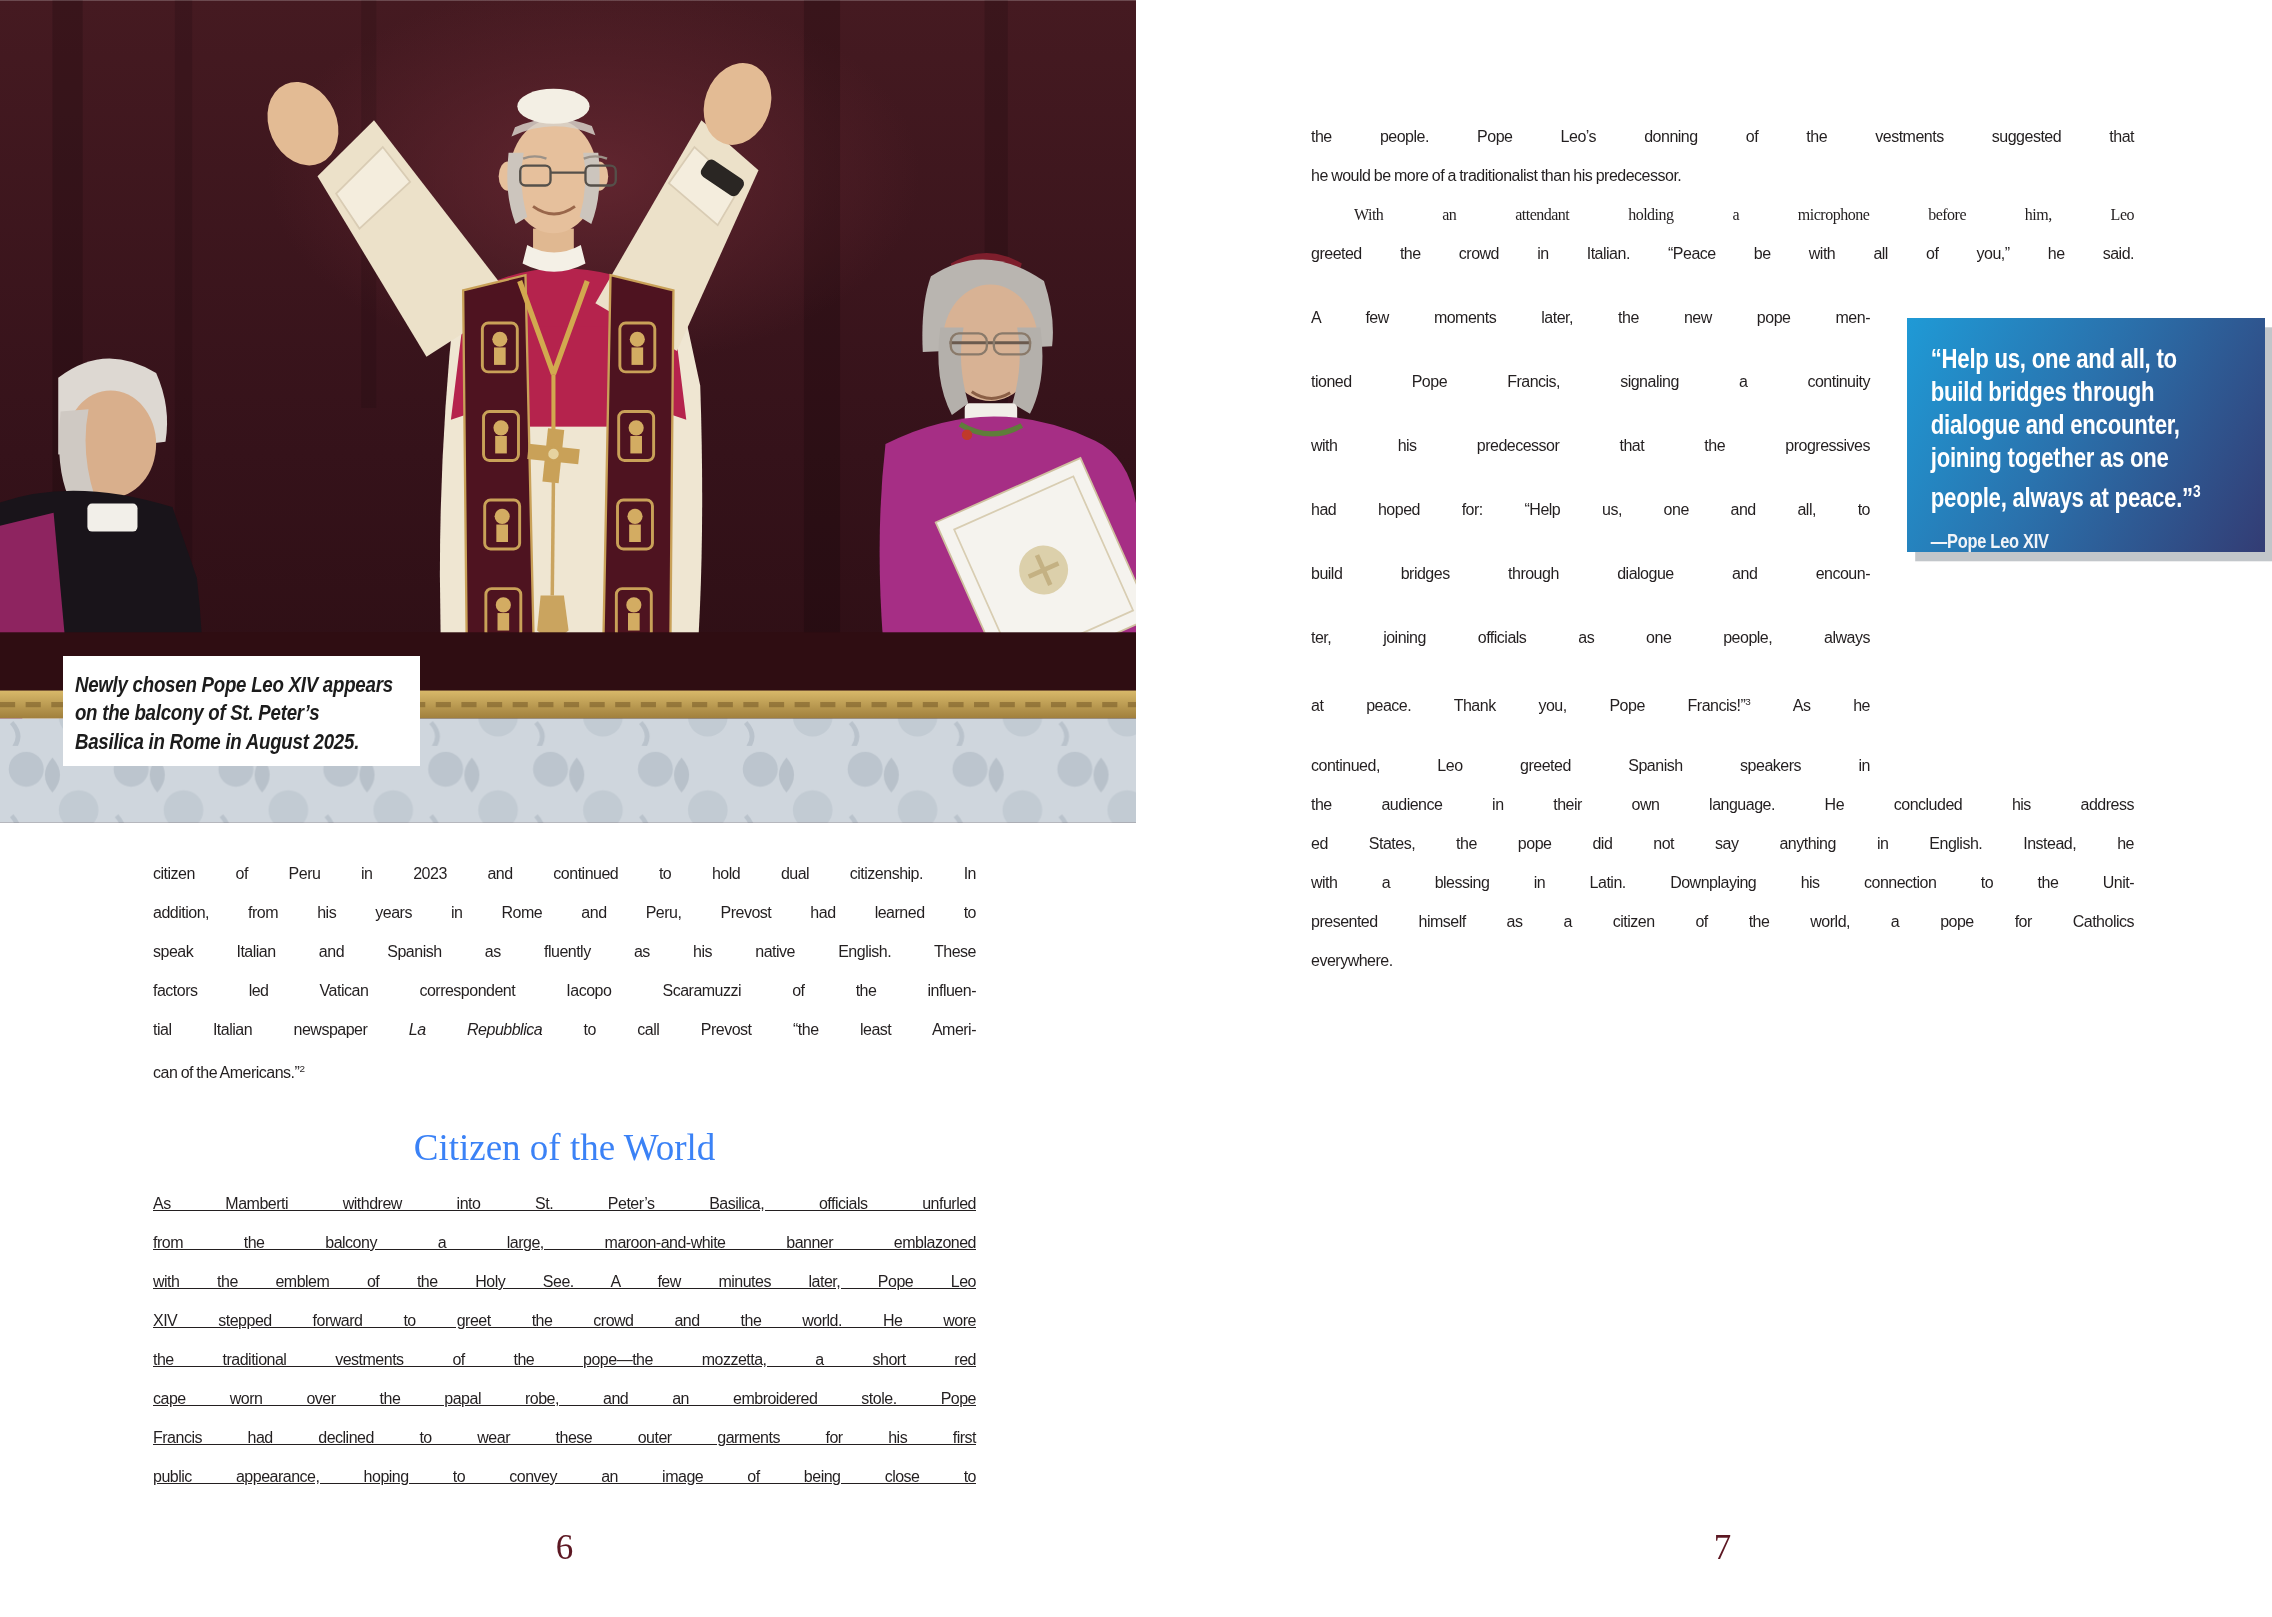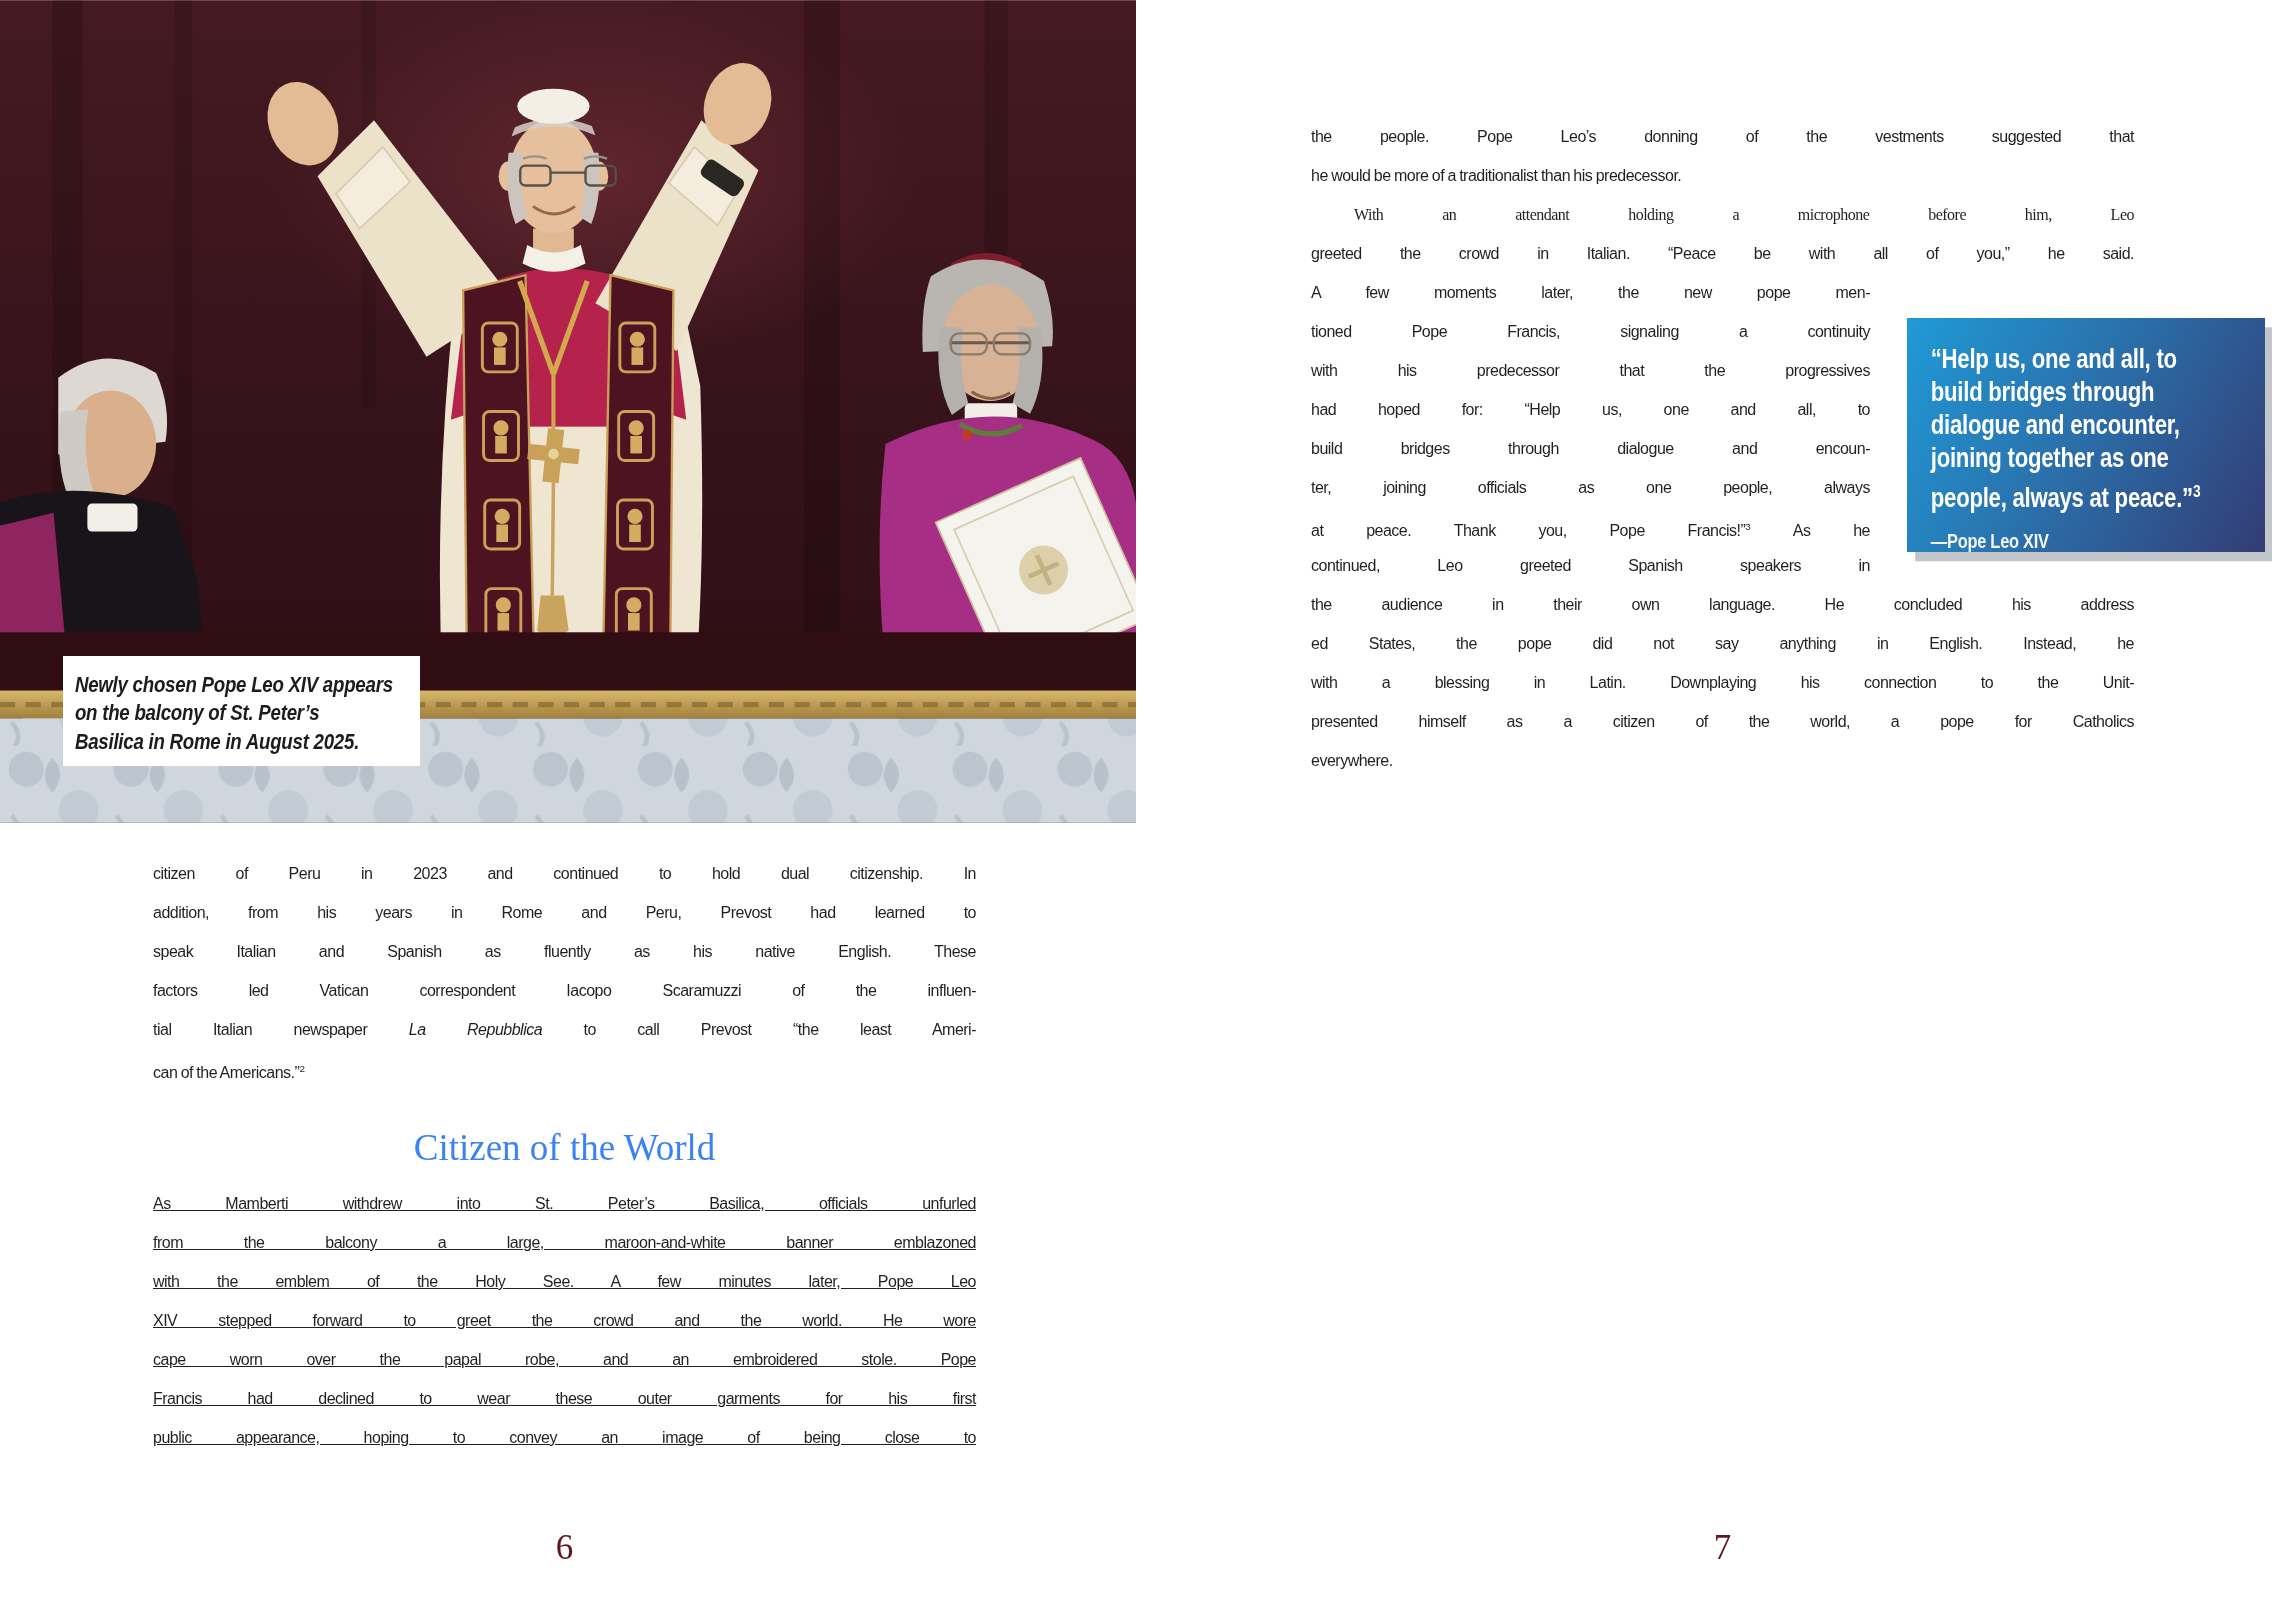--- a/index.html
+++ b/index.html
@@ -12,21 +12,21 @@
   
   .caption{position:absolute;left:63px;top:656px;width:357px;height:110px;background:#ffffff;}
   .caption-inner{transform:scaleX(.85);transform-origin:0 0;width:408px;
                  padding:14.6px 0 0 14px;font-weight:bold;font-style:italic;
                  font-size:22px;line-height:28.6px;color:#1c1c1c;letter-spacing:-0.3px;}
   .caption-inner .tline{text-align:left;text-align-last:left;width:auto;height:28.6px;}
 
   
   .tline{width:var(--w,823px);height:39px;text-align:justify;text-align-last:justify;
          white-space:normal;}
-  .tline.narrow{width:559px;}
+  .tline.narrow{width:559px;margin-top:25px;}
   .tline.last{text-align-last:left;}
   .tline.indent{text-indent:43px;font-family:Liberation Serif, serif;}
   .col{position:absolute;font-size:16px;line-height:39px;letter-spacing:-0.5px;word-spacing:-0.6px;}
   .leftcol1{left:153px;top:854px;--w:823px;}
   .leftcol2{left:153px;top:1184px;text-decoration:underline;--w:823px;}
   .rightcol{left:1311px;top:117px;--w:823px;}
   .i{font-style:italic;}
   .sup{vertical-align:super;font-size:62%;letter-spacing:0;}
 
   
@@ -202,20 +202,21 @@
         <div class="tline last"><span>can of the Americans.”</span><span class="sup">2</span></div>
       </div>
 
     <div class="heading" style="color:#3b82f6;">Citizen of the World</div>
 
     <div class="col leftcol2">
         <div class="tline"><span>As Mamberti withdrew into St. Peter’s Basilica, officials unfurled</span></div>
         <div class="tline"><span>from the balcony a large, maroon-and-white banner emblazoned</span></div>
         <div class="tline"><span>with the emblem of the Holy See. A few minutes later, Pope Leo</span></div>
         <div class="tline"><span>XIV stepped forward to greet the crowd and the world. He wore</span></div>
+        <div class="tline"><span>the traditional vestments of the pope—the mozzetta, a short red</span></div>
         <div class="tline"><span>cape worn over the papal robe, and an embroidered stole. Pope</span></div>
         <div class="tline"><span>Francis had declined to wear these outer garments for his first</span></div>
         <div class="tline"><span>public appearance, hoping to convey an image of being close to</span></div>
       </div>
 
     <div class="pagenum p6" style="color:#5c1722;">6</div>
   </div>
 
   <div>
 

